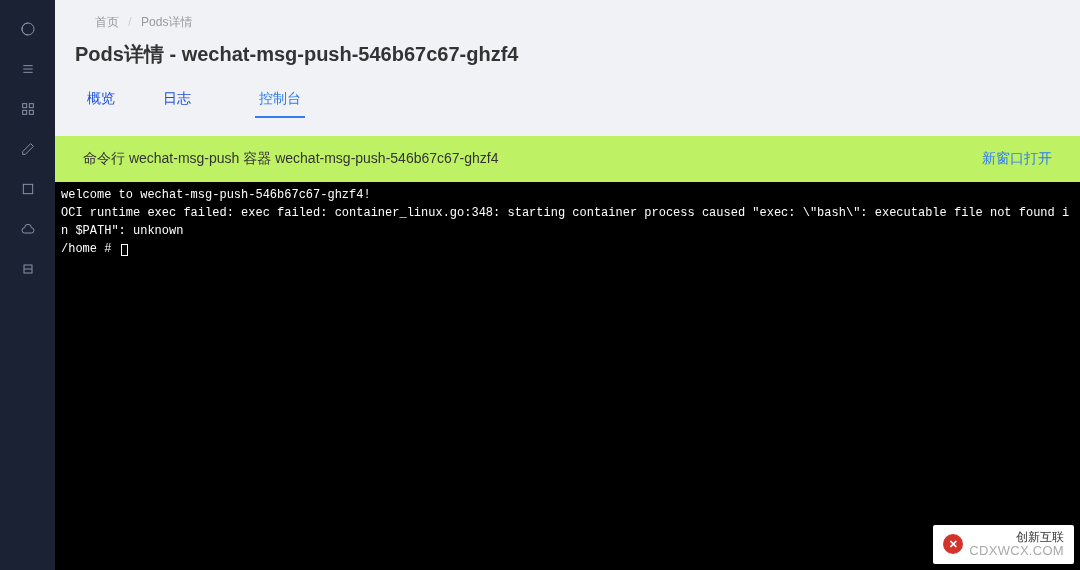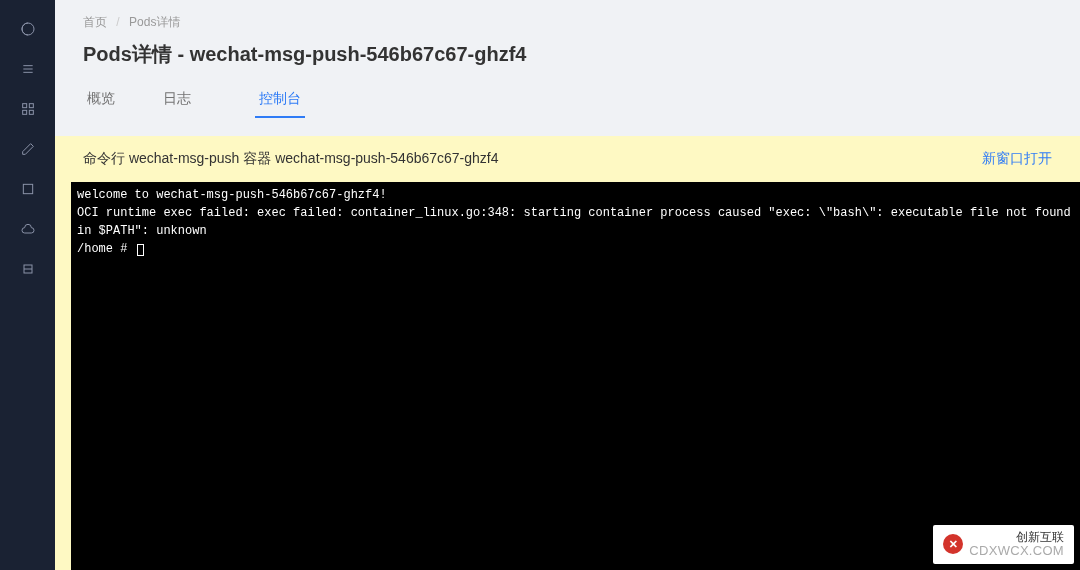--- a/index.html
+++ b/index.html
@@ -43,59 +43,59 @@
     }
     .main {
       flex: 1;
       background: #f0f2f5;
       height: 100%;
       overflow: hidden;
       display: flex;
       flex-direction: column;
     }
     .breadcrumb {
-      padding: 14px 28px 6px 28px;
+      padding: 14px 28px 6px 40px;
       font-size: 12px;
       color: #999;
     }
     .breadcrumb a {
       text-decoration: none;
       color: #999;
     }
     .breadcrumb-sep {
       margin: 0 6px;
       color: #ccc;
     }
     .page-title {
-      padding: 4px 28px 14px 28px;
+      padding: 4px 28px 14px 20px;
       font-size: 20px;
       font-weight: 600;
       color: #333;
     }
     .tabs {
       display: flex;
       padding: 0 28px;
       gap: 40px;
       border-bottom: 0;
     }
     .tab {
       font-size: 14px;
-      color: #737373;
+      color: #1d4ed8;
       padding: 8px 4px;
       cursor: pointer;
       border-bottom: 2px solid transparent;
     }
     .tab.active {
       color: #2f7cf6;
       border-bottom-color: #2f7cf6;
       margin-left: 20px;
     }
     .content-card {
       margin: 18px 0 0 0;
-      background: #fef9c3;
+      background: #bef264;
       flex: 1;
       display: flex;
       flex-direction: column;
       overflow: hidden;
     }
     .card-header {
       display: flex;
       justify-content: space-between;
       align-items: center;
       padding: 14px 28px;
@@ -111,21 +111,20 @@
       flex: 1;
       background: #000;
       color: #fff;
       font-family: "Courier New", Consolas, monospace;
       font-size: 12px;
       line-height: 1.5;
       padding: 4px 6px;
       white-space: pre-wrap;
       word-break: break-all;
       overflow: auto;
-      margin-left: 16px;
     }
     .terminal .cursor {
       display: inline-block;
       width: 7px;
       height: 12px;
       border: 1px solid #fff;
       vertical-align: text-bottom;
       margin-left: 2px;
     }
     .watermark {

